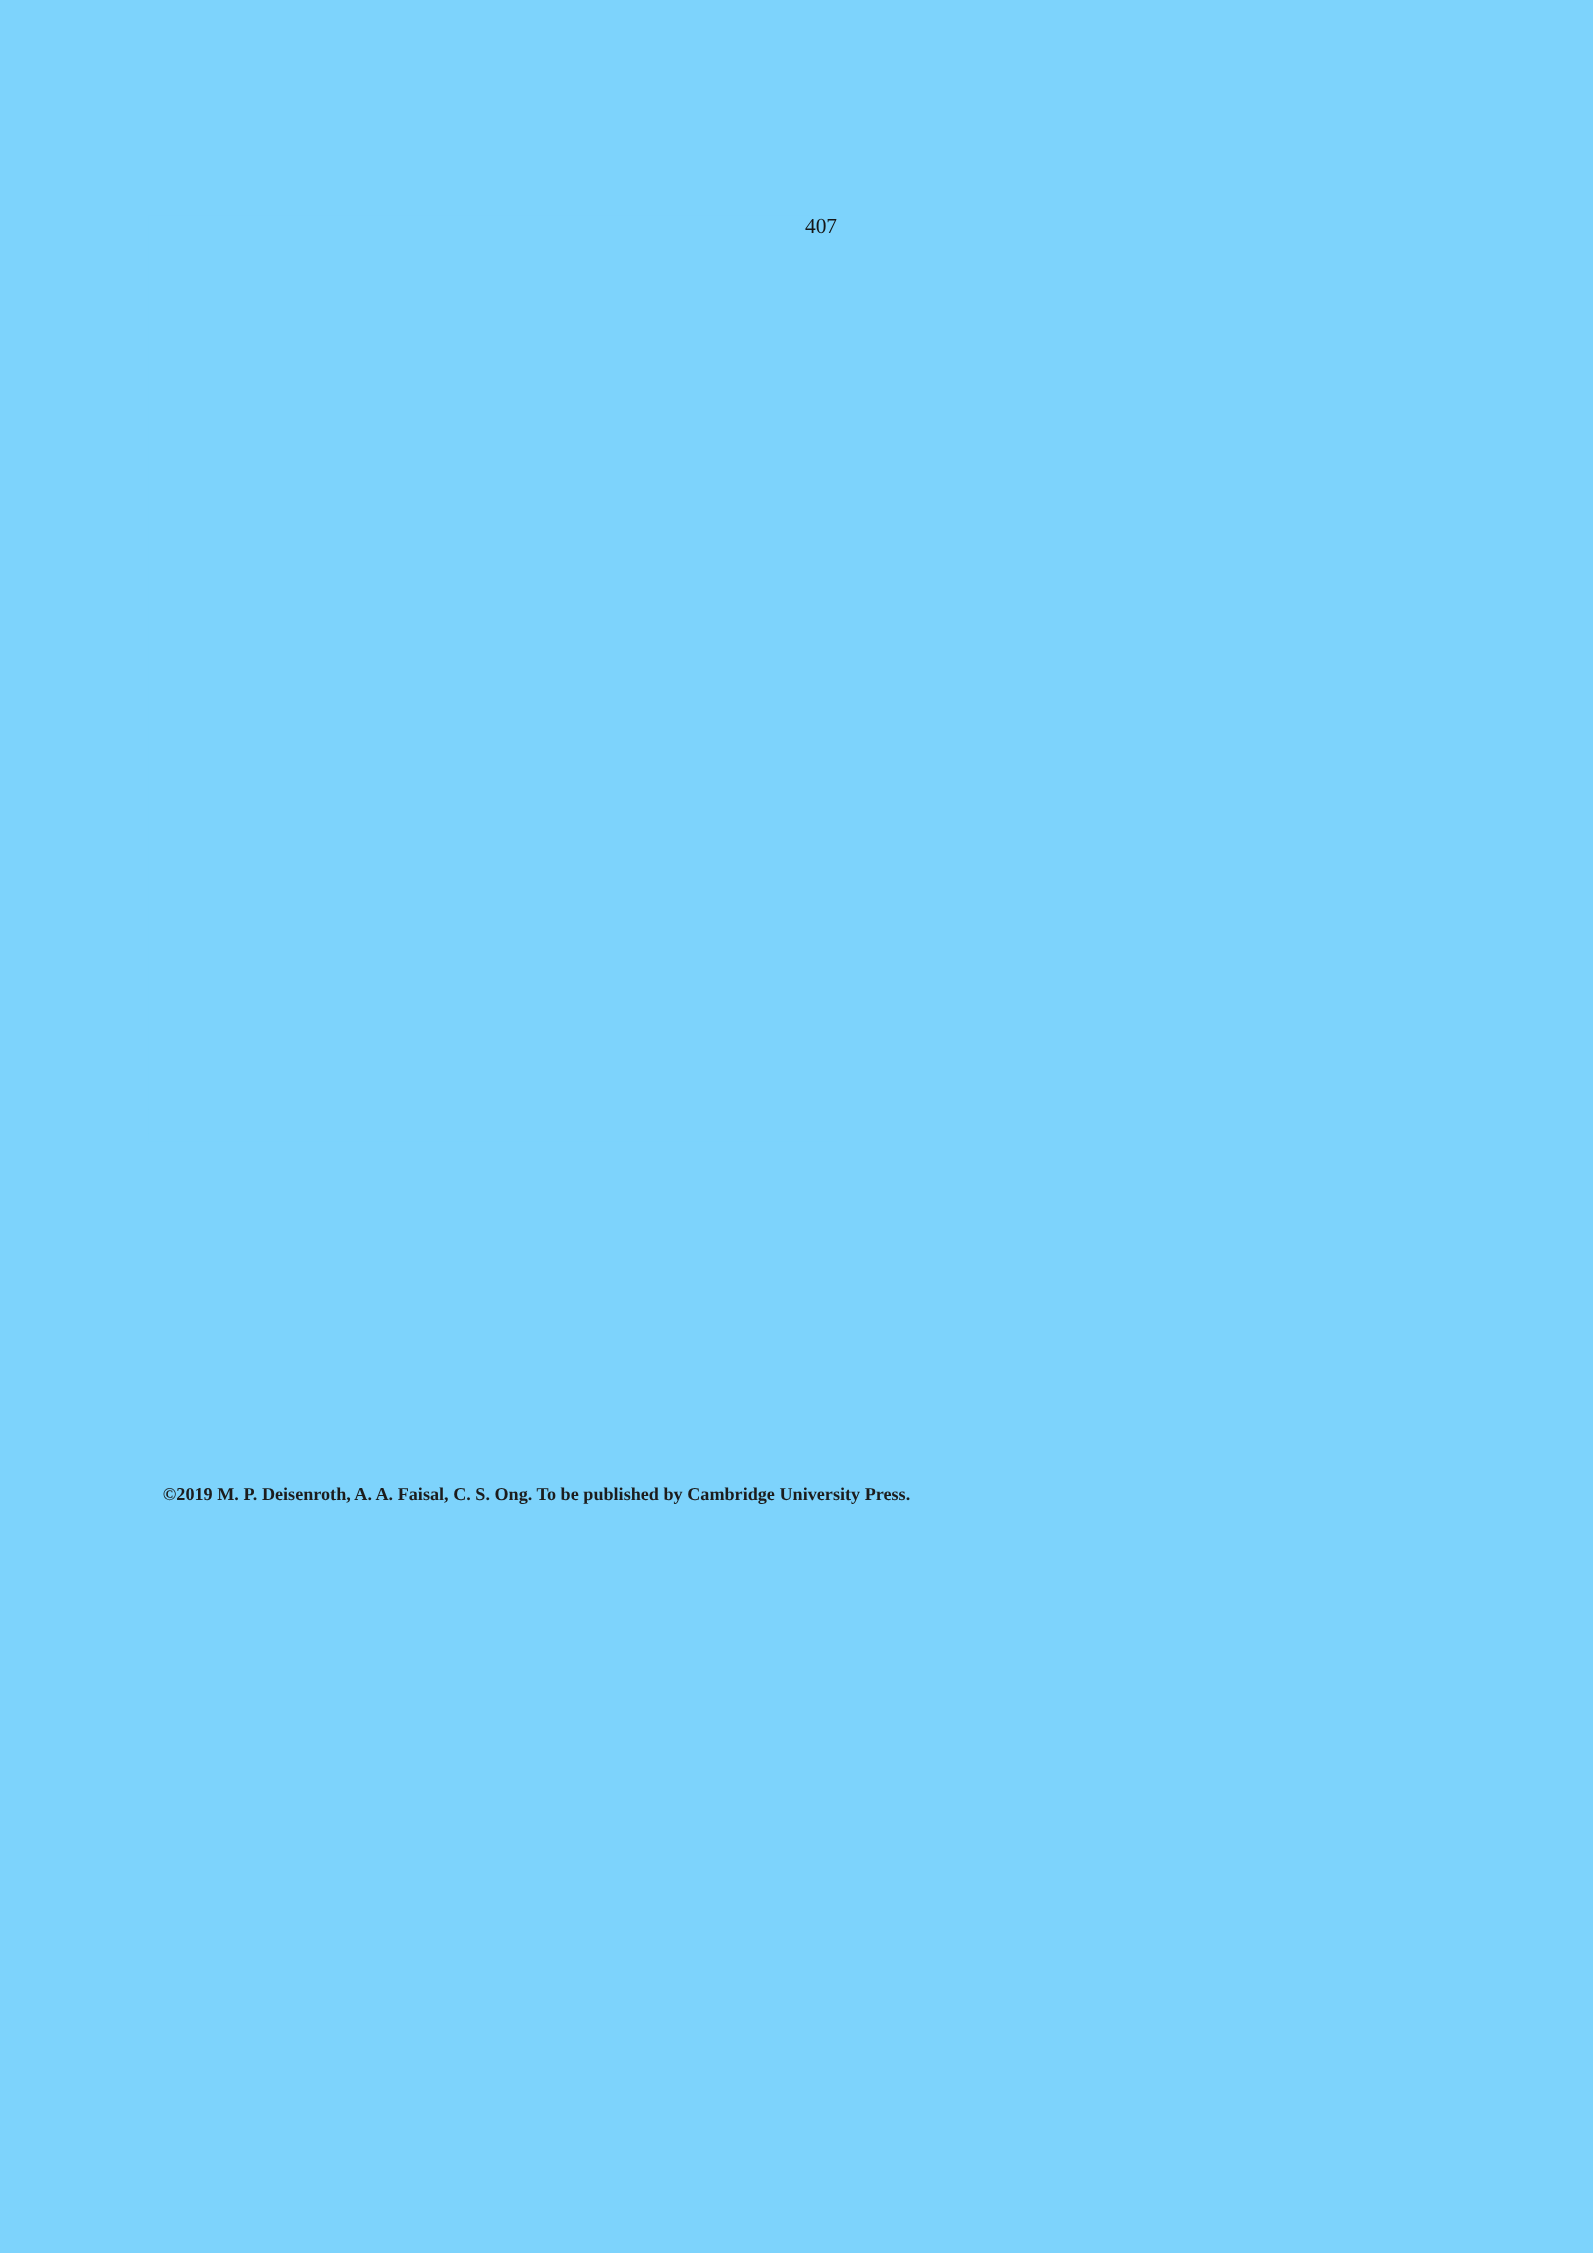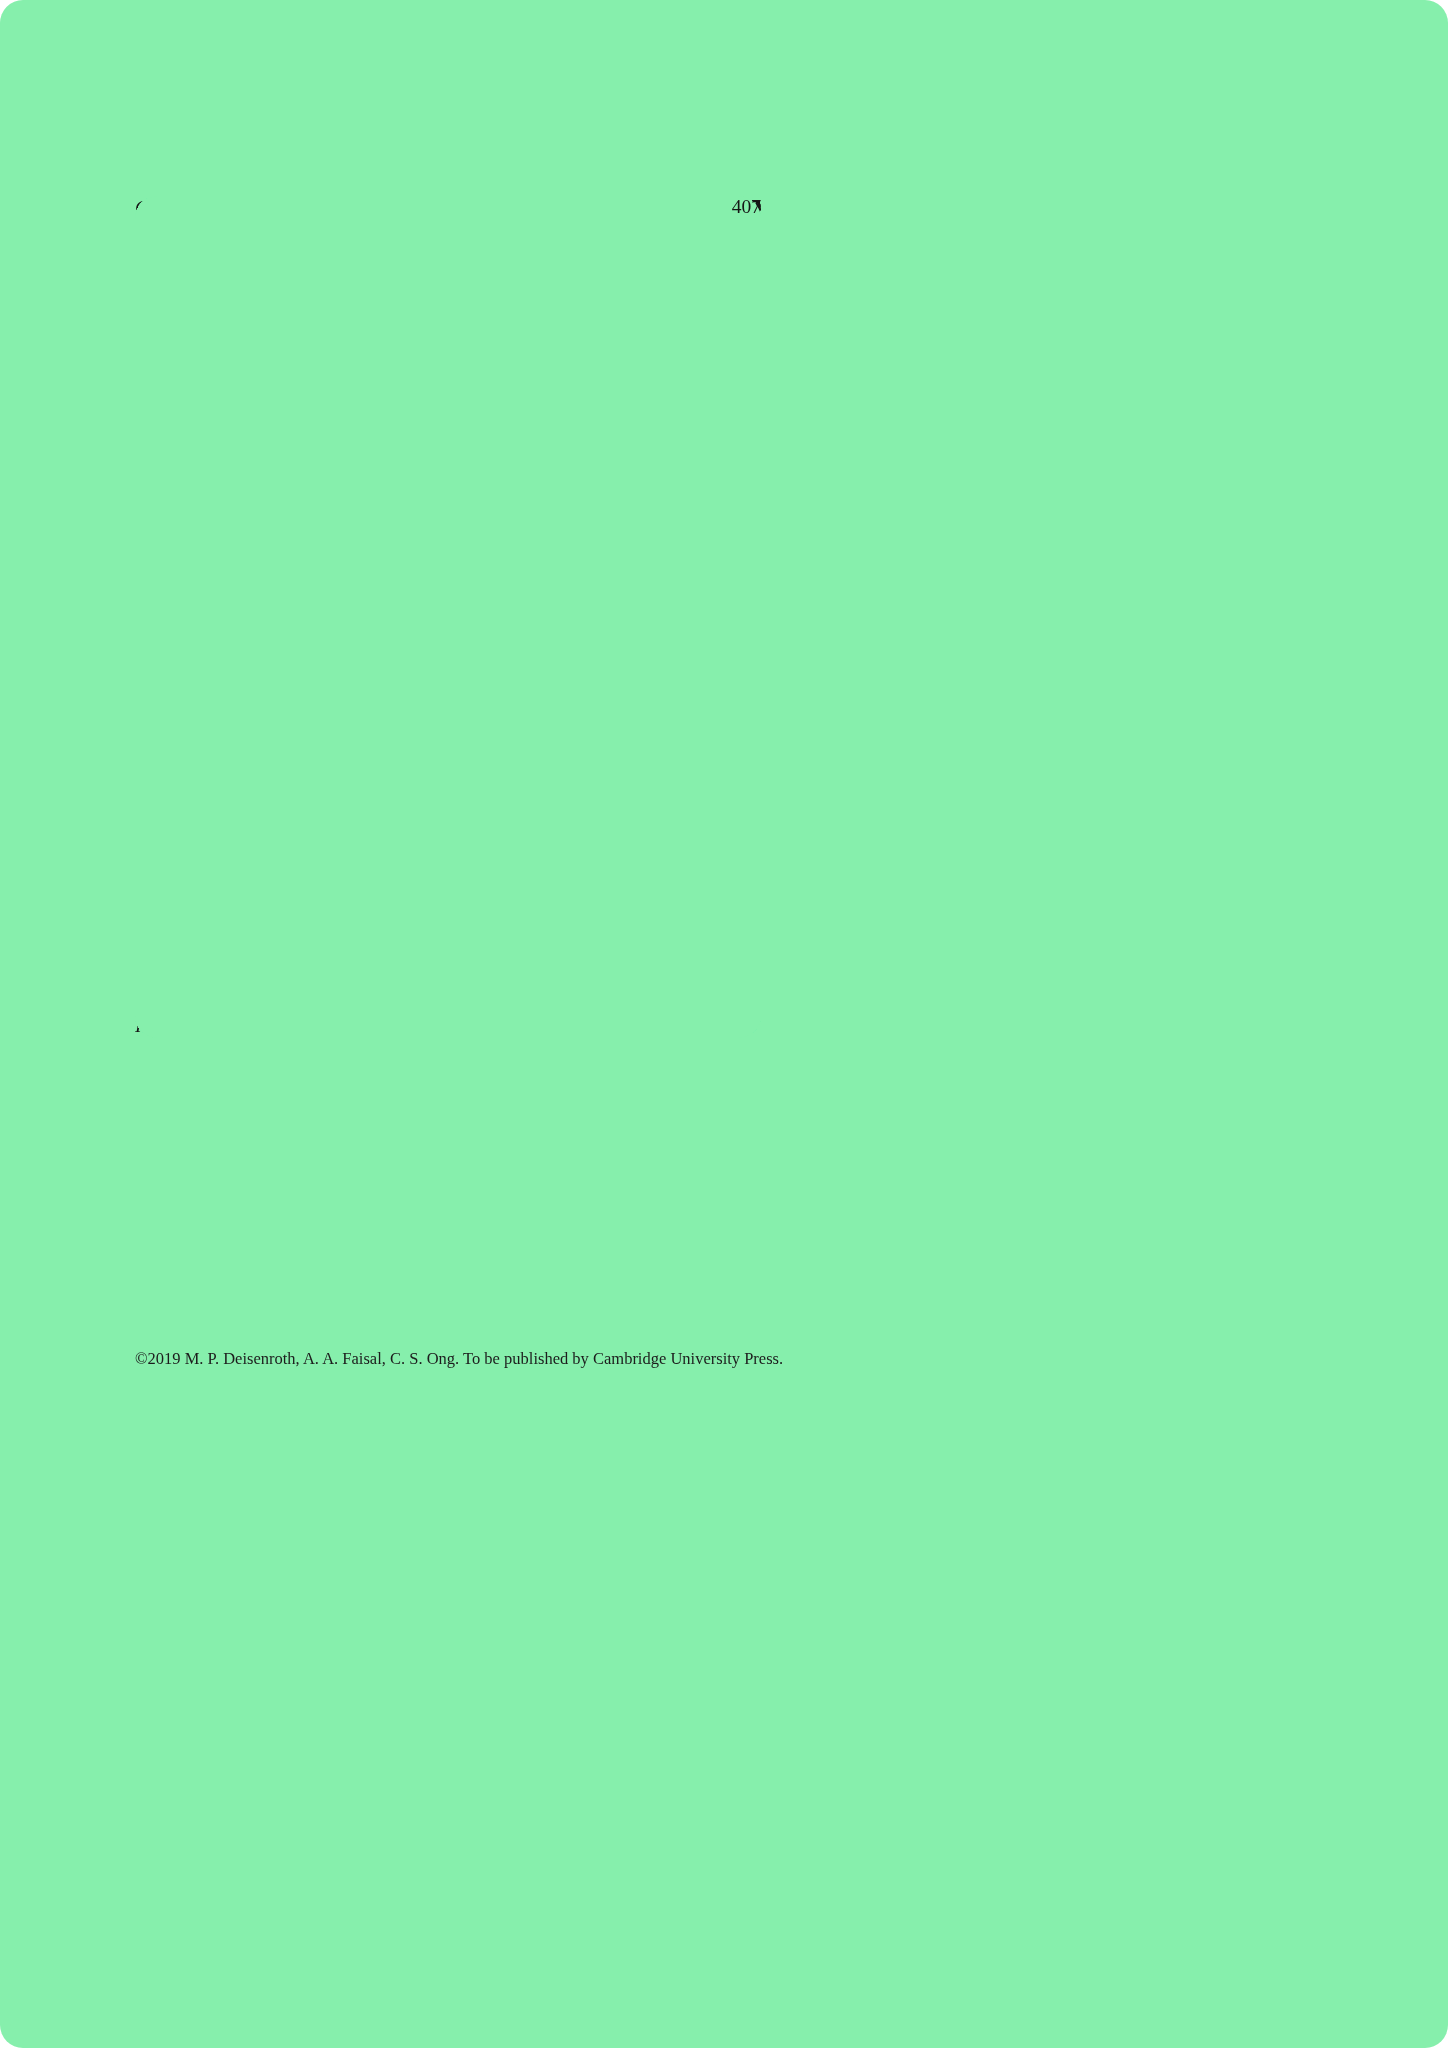--- a/index.html
+++ b/index.html
@@ -8,22 +8,21 @@
     width: 1448px;
     height: 2048px;
     position: relative;
     font-family: "Liberation Serif", "DejaVu Serif", serif;
     color: #161616;
     overflow: hidden;
   }
   .page {
     position: absolute;
     inset: 0;
-    background: #86efac;
-    border-radius: 23px;
+    background: #7dd3fc;
   }
   .textblock {
     position: absolute;
     left: 135px;
     top: 196px;
     width: 626px;
   }
   .toc-header {
     display: flex;
     justify-content: space-between;
@@ -56,27 +55,28 @@
     flex: none;
     margin-left: auto;
     text-align: right;
   }
   .row.chapter { font-weight: bold; }
   .row.chapter .page { font-weight: normal; }
   .row.backmatter .title { font-style: italic; padding-right: 10px; }
   .row.backmatter { font-size: 19.5px; }
   .doc-footer {
     position: absolute;
-    left: 135px;
+    left: 148px;
     top: 1349px;
     width: 626px;
     font-size: 16.5px;
     line-height: 20px;
     color: #1c1c1c;
     white-space: nowrap;
+    font-weight: bold;
   }
 </style>
 </head>
 <body>
 
 <div class="page">
 
   <div class="textblock">
 
     <div class="toc-header">

